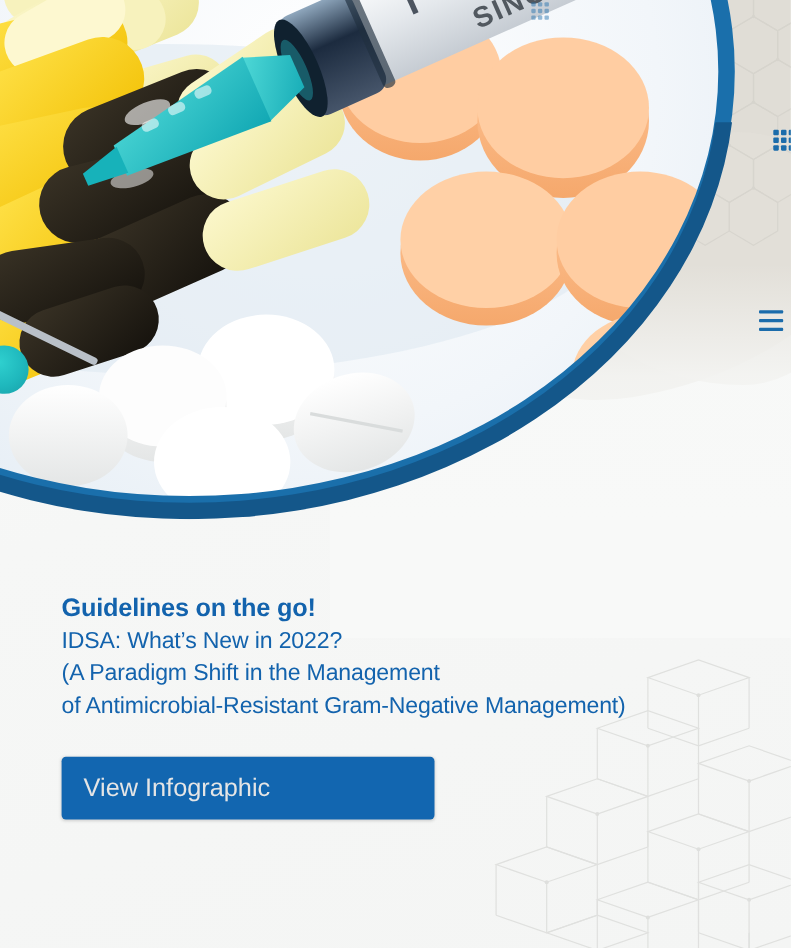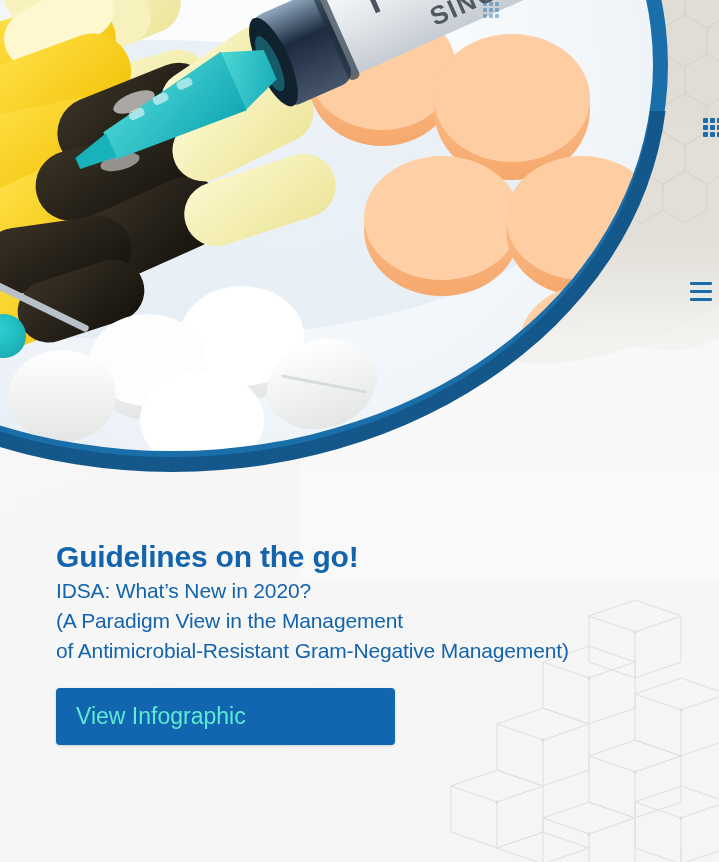--- a/index.html
+++ b/index.html
@@ -75,33 +75,33 @@
   
   #teal-dot{
     position:absolute;left:-18px;top:314px;width:44px;height:44px;
     border-radius:50%;
     background:radial-gradient(circle at 40% 35%,#2fd0cf 0%,#1fb8bd 55%,#169fa8 100%);
   }
 
   
   #copy{position:absolute;left:56px;top:538px;width:620px;}
   #headline{
-    font-size:30px;font-weight:bold;color:#1363ad;
+    font-size:23px;font-weight:bold;color:#1363ad;
     letter-spacing:-.2px;line-height:1.24;margin:0 0 1px 0;
   }
   .subline{
     font-size:21px;color:#1363ad;line-height:1.42;
     letter-spacing:-.15px;white-space:nowrap;
   }
 
   #cta{
     position:absolute;left:56px;top:688px;
     width:339px;height:57px;
     background:#1266b0;border:0;border-radius:4px;
-    color:#5eead4;font-size:23px;
+    color:#e5e5e5;font-size:23px;
     font-family:"Liberation Sans", sans-serif;
     text-align:left;padding:0 0 0 20px;
     cursor:pointer;line-height:57px;
     box-shadow:0 1px 3px rgba(0,0,0,.16);
   }
 </style>
 </head>
 <body>
 
 <div id="stage">
@@ -387,20 +387,20 @@
   </div>
 
   <div id="menu-icon">
     <span></span>
     <span></span>
     <span></span>
   </div>
 
   <div id="copy">
     <div id="headline">Guidelines on the go!</div>
-    <div class="subline">IDSA: What’s New in 2020?</div>
-    <div class="subline">(A Paradigm View in the Management</div>
+    <div class="subline">IDSA: What’s New in 2022?</div>
+    <div class="subline">(A Paradigm Shift in the Management</div>
     <div class="subline">of Antimicrobial-Resistant Gram-Negative Management)</div>
   </div>
 
   <button id="cta">View Infographic</button>
 
 </div>
 
 </body></html>

